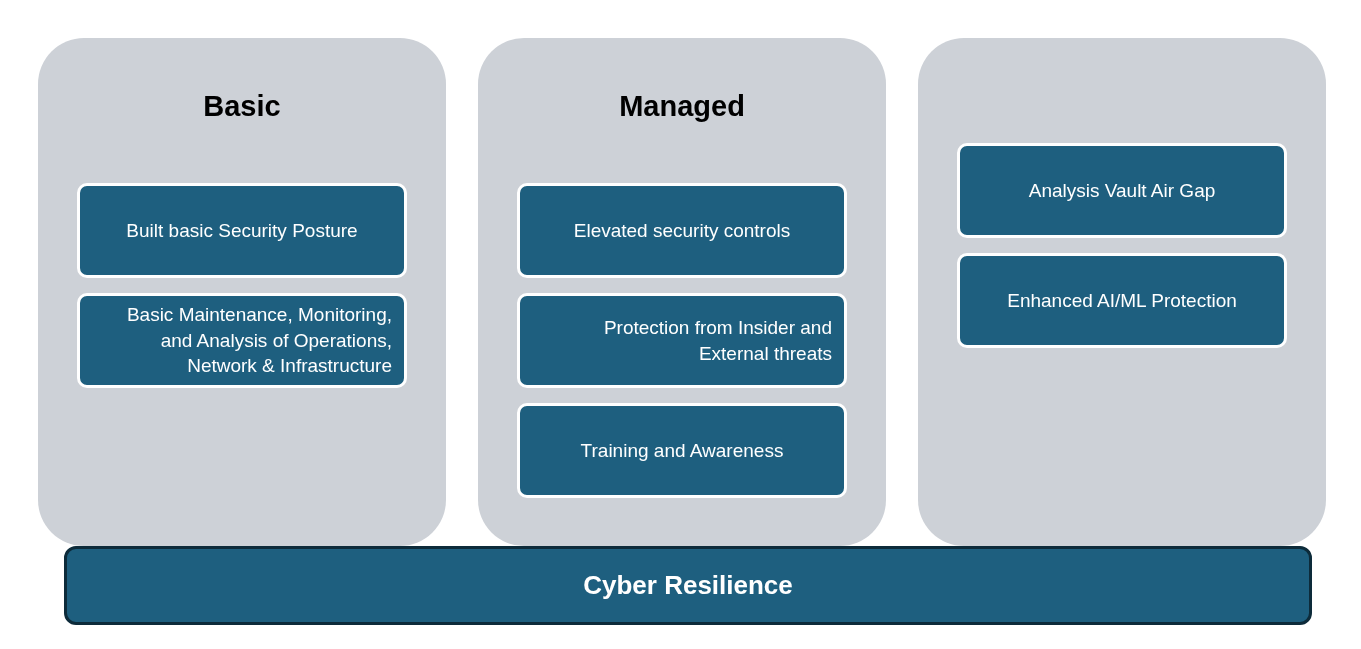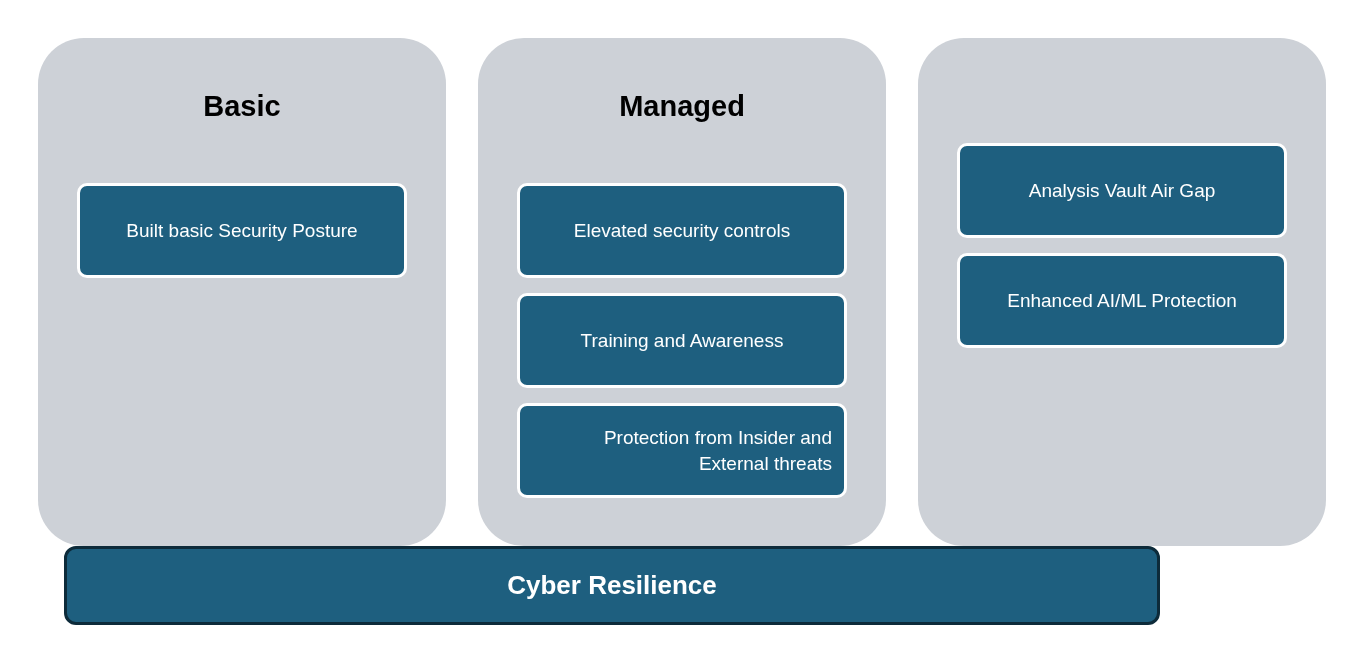--- a/index.html
+++ b/index.html
@@ -60,21 +60,21 @@
   }
   .box span {
     color: #ffffff;
     font-size: 19px;
     line-height: 1.35;
   }
   .footer-bar {
     position: absolute;
     left: 64px;
     top: 546px;
-    width: 1096px;
+    width: 1248px;
     height: 79px;
     background: #1E5F7F;
     border: 3px solid #0D2B3A;
     border-radius: 12px;
     box-sizing: border-box;
     display: flex;
     align-items: center;
     justify-content: center;
   }
   .footer-bar span {
@@ -89,34 +89,37 @@
 <div class="canvas">
 
   <div class="panels">
 
     <section class="panel">
       <h2 class="panel-title">Basic</h2>
       <div class="boxes">
         <div class="box">
           <span>Built basic Security Posture</span>
         </div>
+        <div class="box">
+          <span>Basic Maintenance, Monitoring, and Analysis of Operations, Network &amp; Infrastructure</span>
+        </div>
       </div>
     </section>
 
     <section class="panel">
       <h2 class="panel-title">Managed</h2>
       <div class="boxes">
         <div class="box">
           <span>Elevated security controls</span>
         </div>
         <div class="box">
-          <span>Training and Awareness</span>
+          <span>Protection from Insider and External threats</span>
         </div>
         <div class="box">
-          <span>Protection from Insider and External threats</span>
+          <span>Training and Awareness</span>
         </div>
       </div>
     </section>
 
     <section class="panel">
       <div class="boxes">
         <div class="box">
           <span>Analysis Vault Air Gap</span>
         </div>
         <div class="box">

